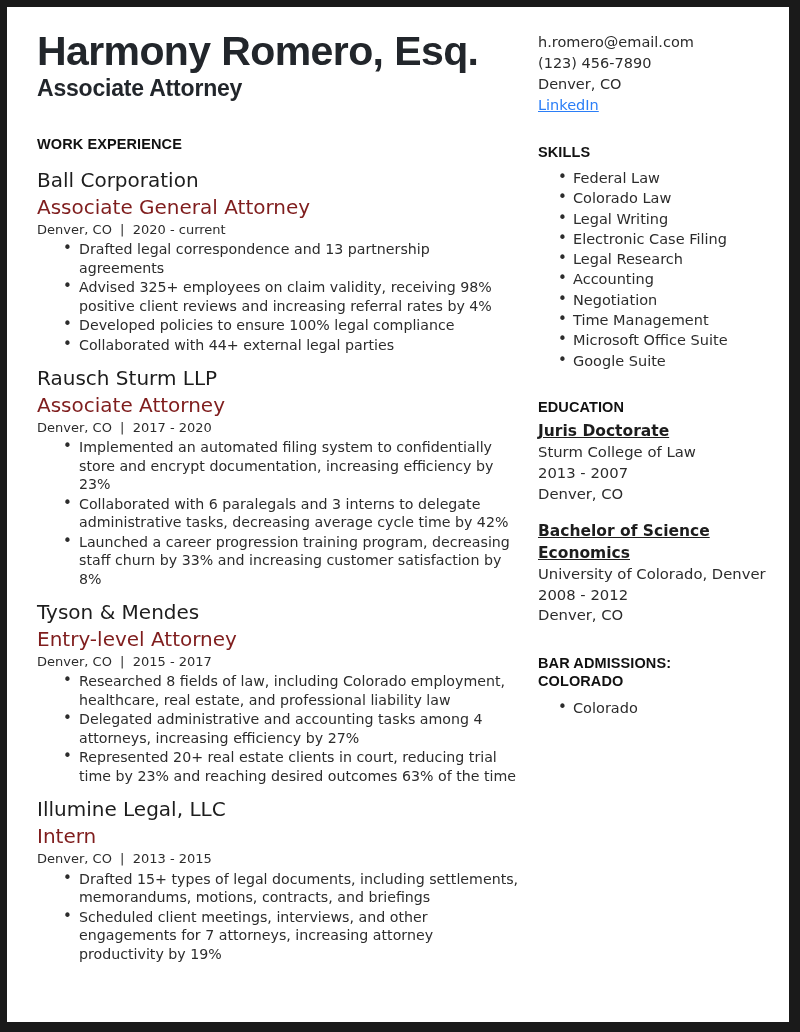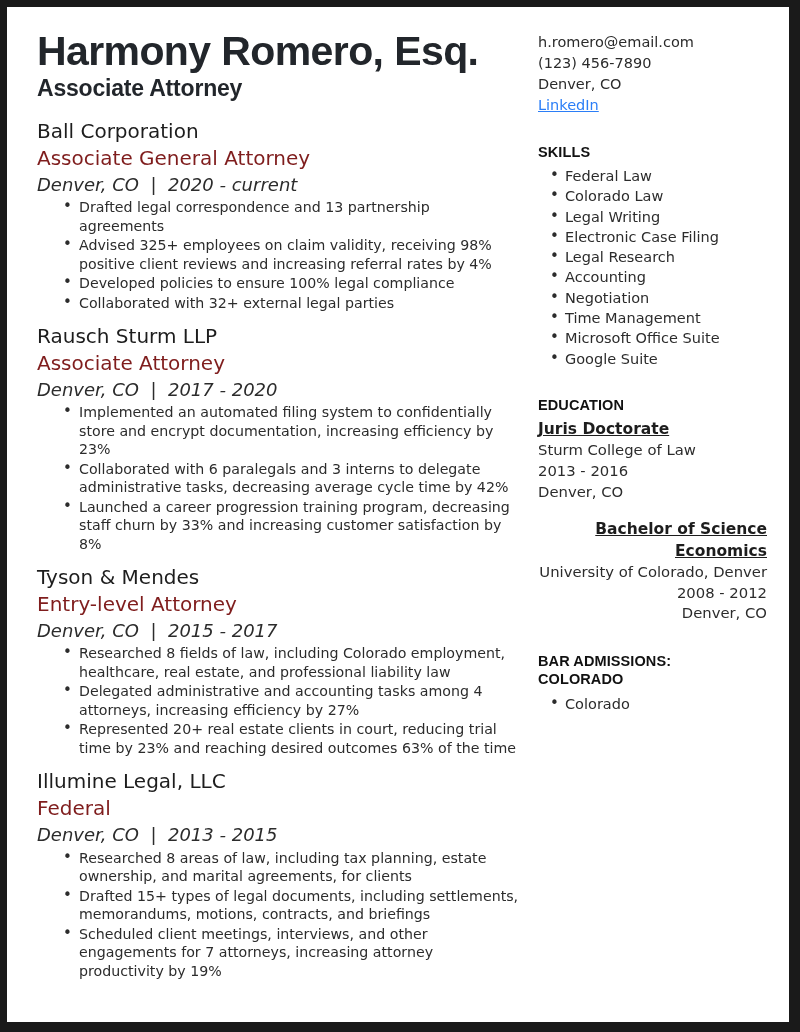--- a/index.html
+++ b/index.html
@@ -103,26 +103,25 @@
   }
   .job-title {
     font-family: "DejaVu Sans", sans-serif;
     font-size: 20px;
     color: #7f1d1d;
     line-height: 1.35;
     margin: 0;
   }
   .job-meta {
     font-family: "DejaVu Sans", sans-serif;
-    font-size: 18px;
+    font-size: 13px;
     color: #2c2c2c;
     line-height: 1.4;
     margin: 0 0 1px 0;
     white-space: pre;
-    font-style: italic;
   }
   ul.bullets {
     list-style: none;
     margin: 1px 0 0 0;
     padding: 0 0 0 26px;
   }
   ul.bullets li {
     font-family: "DejaVu Sans", sans-serif;
     font-size: 14.2px;
     color: #2c2c2c;
@@ -136,21 +135,21 @@
     position: absolute;
     left: 0;
     top: -1px;
     font-size: 15px;
     color: #2c2c2c;
   }
 
   
   ul.plain-bullets {
     list-style: none;
-    margin: 0;
+    margin: 8px;
     padding: 0 0 0 12px;
   }
   ul.plain-bullets li {
     font-family: "DejaVu Sans", sans-serif;
     font-size: 14.5px;
     color: #2c2c2c;
     line-height: 20.3px;
     position: relative;
     padding-left: 15px;
   }
@@ -158,21 +157,21 @@
     content: "•";
     position: absolute;
     left: 0;
     top: -1px;
     font-size: 15px;
     color: #2c2c2c;
   }
 
   .right-section { margin-top: 28px; }
   .edu-entry { margin-top: 0; }
-  .edu-entry + .edu-entry { margin-top: 17px; text-align: right; }
+  .edu-entry + .edu-entry { margin-top: 17px; }
   .edu-degree {
     font-family: "DejaVu Sans", sans-serif;
     font-size: 15.5px;
     font-weight: 700;
     color: #1d1d1d;
     line-height: 21.5px;
     margin: 0;
     text-decoration: underline;
   }
   .edu-line {
@@ -190,31 +189,32 @@
 <div class="page">
   <div class="sheet">
 
     <div class="col-left">
 
       <div>
         <h1 class="name">Harmony Romero, Esq.</h1>
         <h2 class="subtitle">Associate Attorney</h2>
       </div>
 
+      <div class="section-head left-section-head">WORK EXPERIENCE</div>
 
       <div id="jobs-container">
           <div class="job">
             <div class="job-company">Ball Corporation</div>
             <div class="job-title">Associate General Attorney</div>
             <div class="job-meta">Denver, CO  |  2020 - current</div>
             <ul class="bullets">
               <li>Drafted legal correspondence and 13 partnership agreements</li>
               <li>Advised 325+ employees on claim validity, receiving 98% positive client reviews and increasing referral rates by 4%</li>
               <li>Developed policies to ensure 100% legal compliance</li>
-              <li>Collaborated with 32+ external legal parties</li>
+              <li>Collaborated with 44+ external legal parties</li>
             </ul>
           </div>
           <div class="job">
             <div class="job-company">Rausch Sturm LLP</div>
             <div class="job-title">Associate Attorney</div>
             <div class="job-meta">Denver, CO  |  2017 - 2020</div>
             <ul class="bullets">
               <li>Implemented an automated filing system to confidentially store and encrypt documentation, increasing efficiency by 23%</li>
               <li>Collaborated with 6 paralegals and 3 interns to delegate administrative tasks, decreasing average cycle time by 42%</li>
               <li>Launched a career progression training program, decreasing staff churn by 33% and increasing customer satisfaction by 8%</li>
@@ -225,24 +225,23 @@
             <div class="job-title">Entry-level Attorney</div>
             <div class="job-meta">Denver, CO  |  2015 - 2017</div>
             <ul class="bullets">
               <li>Researched 8 fields of law, including Colorado employment, healthcare, real estate, and professional liability law</li>
               <li>Delegated administrative and accounting tasks among 4 attorneys, increasing efficiency by 27%</li>
               <li>Represented 20+ real estate clients in court, reducing trial time by 23% and reaching desired outcomes 63% of the time</li>
             </ul>
           </div>
           <div class="job">
             <div class="job-company">Illumine Legal, LLC</div>
-            <div class="job-title">Federal</div>
+            <div class="job-title">Intern</div>
             <div class="job-meta">Denver, CO  |  2013 - 2015</div>
             <ul class="bullets">
-              <li>Researched 8 areas of law, including tax planning, estate ownership, and marital agreements, for clients</li>
               <li>Drafted 15+ types of legal documents, including settlements, memorandums, motions, contracts, and briefings</li>
               <li>Scheduled client meetings, interviews, and other engagements for 7 attorneys, increasing attorney productivity by 19%</li>
             </ul>
           </div>
         </div>
 
     </div>
 
     <div class="col-right">
 
@@ -268,21 +267,21 @@
             <li>Google Suite</li>
           </ul>
       </div>
 
       <div class="right-section">
         <div class="section-head">EDUCATION</div>
         <div id="education-container">
             <div class="edu-entry">
               <div class="edu-degree">Juris Doctorate</div>
               <div class="edu-line">Sturm College of Law</div>
-              <div class="edu-line">2013 - 2016</div>
+              <div class="edu-line">2013 - 2007</div>
               <div class="edu-line">Denver, CO</div>
             </div>
             <div class="edu-entry">
               <div class="edu-degree">Bachelor of Science Economics</div>
               <div class="edu-line">University of Colorado, Denver</div>
               <div class="edu-line">2008 - 2012</div>
               <div class="edu-line">Denver, CO</div>
             </div>
           </div>
       </div>

